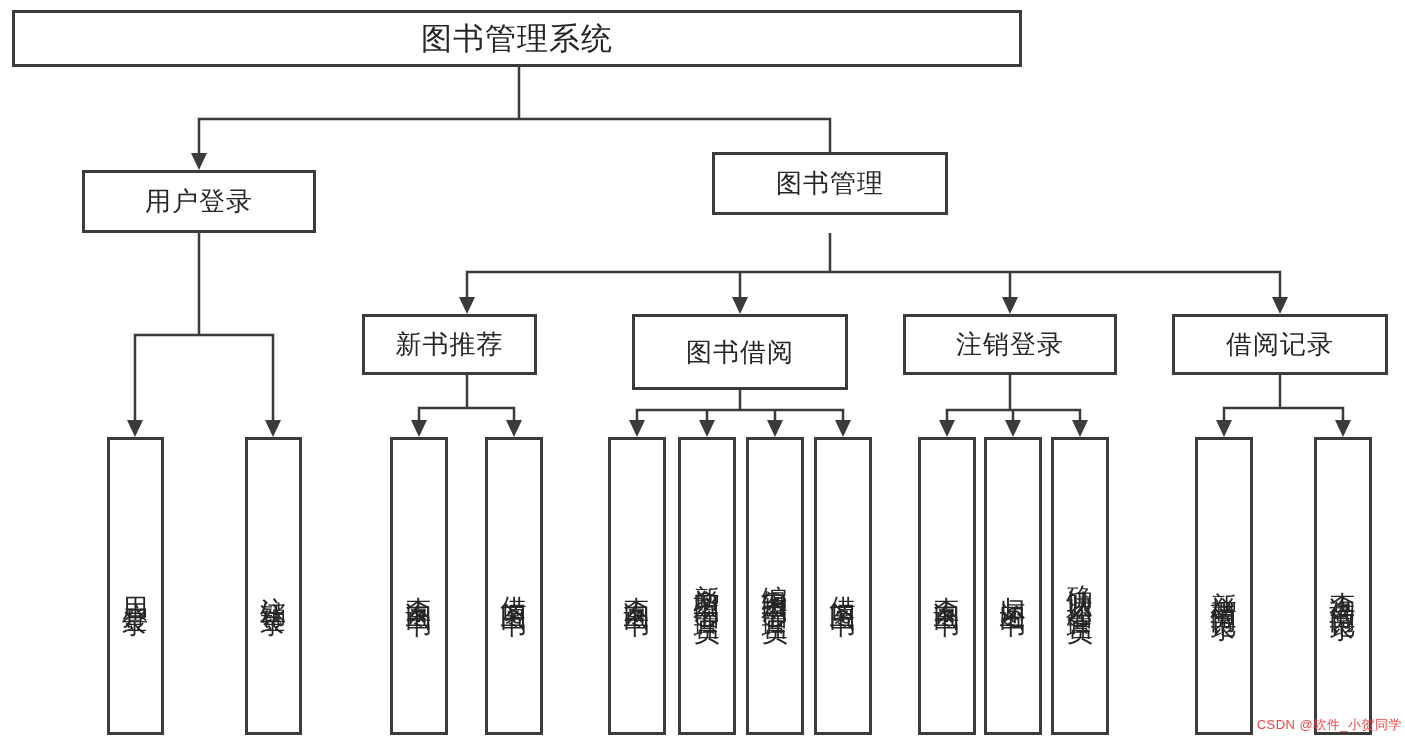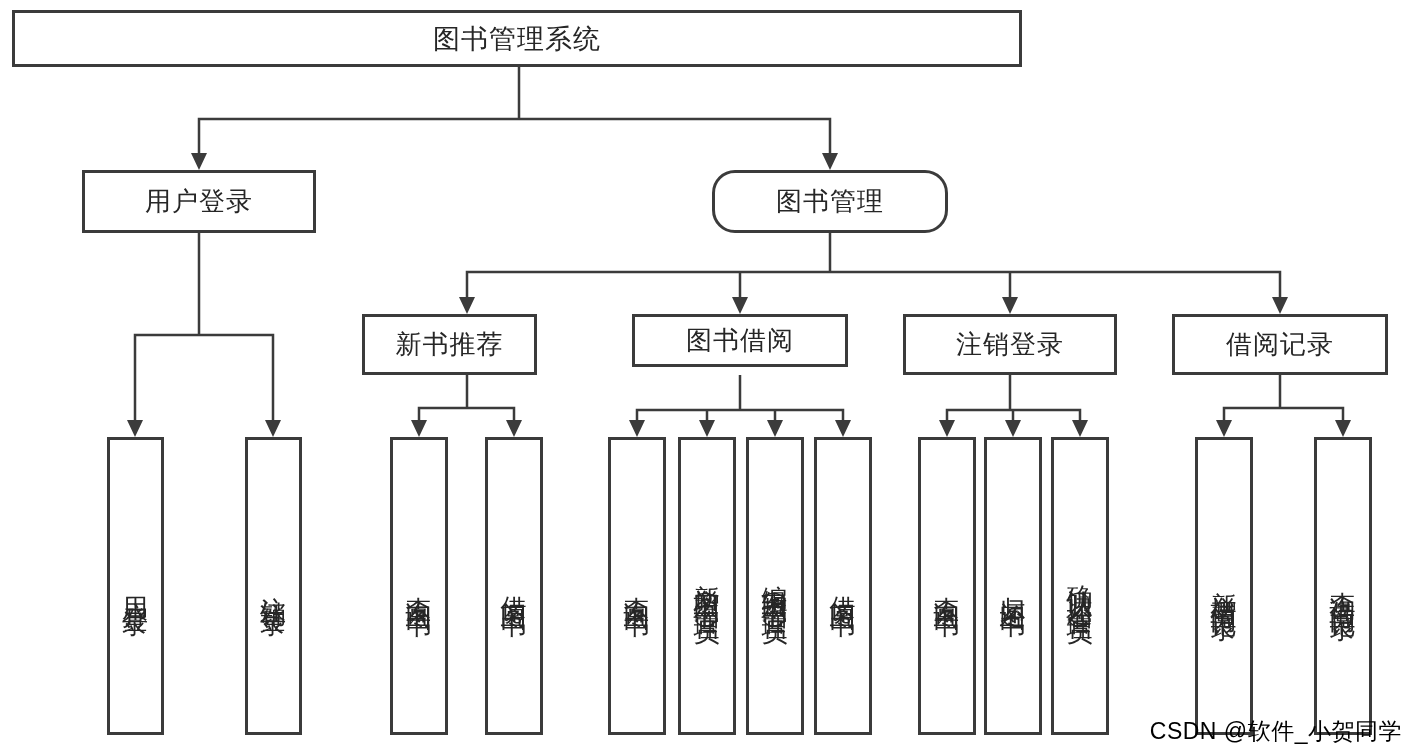--- a/index.html
+++ b/index.html
@@ -23,21 +23,21 @@
     border: 3px solid #3b3b3b;
     background: #ffffff;
     display: flex;
     align-items: center;
     justify-content: center;
     color: #262626;
     font-size: 26px;
     letter-spacing: 1px;
     white-space: nowrap;
   }
-  .node.root { font-size: 27px; }
+  .node.root { font-size: 31px; }
   .vnode {
     position: absolute;
     border: 3px solid #3b3b3b;
     background: #ffffff;
     display: flex;
     align-items: center;
     justify-content: center;
     color: #262626;
   }
   .vtext {
@@ -45,22 +45,22 @@
     text-orientation: mixed;
     font-size: 26px;
     line-height: 1;
     letter-spacing: 5px;
     color: #262626;
   }
   .watermark {
     position: absolute;
     right: 3px;
     top: 716px;
-    font-size: 23px;
-    color: #000000;
+    font-size: 13px;
+    color: #ef4444;
     letter-spacing: 0.5px;
     white-space: nowrap;
   }
 </style>
 </head>
 <body>
 
 <div class="canvas">
 
   <svg class="connectors" viewBox="0 0 1405 747" xmlns="http://www.w3.org/2000/svg" aria-hidden="true">
@@ -85,28 +85,28 @@
          M1335 420 H1351 L1343 437 Z"></path>
   </svg>
 
   <div class="node root" style="left:12px; top:10px; width:1010px; height:57px;">
     <span>图书管理系统</span>
   </div>
 
   <div class="node" style="left:82px; top:170px; width:234px; height:63px;">
     <span>用户登录</span>
   </div>
-  <div class="node" style="left:712px; top:170px; width:236px; height:63px;border-radius:23px;">
+  <div class="node" style="left:712px; top:152px; width:236px; height:63px;">
     <span>图书管理</span>
   </div>
 
   <div class="node" style="left:362px; top:314px; width:175px; height:61px;">
     <span>新书推荐</span>
   </div>
-  <div class="node" style="left:632px; top:314px; width:216px; height:53px;">
+  <div class="node" style="left:632px; top:314px; width:216px; height:76px;">
     <span>图书借阅</span>
   </div>
   <div class="node" style="left:903px; top:314px; width:214px; height:61px;">
     <span>注销登录</span>
   </div>
   <div class="node" style="left:1172px; top:314px; width:216px; height:61px;align-items:center;">
     <span>借阅记录</span>
   </div>
 
   <div class="vnode" style="left:107px; top:437px; width:57px; height:298px;">

